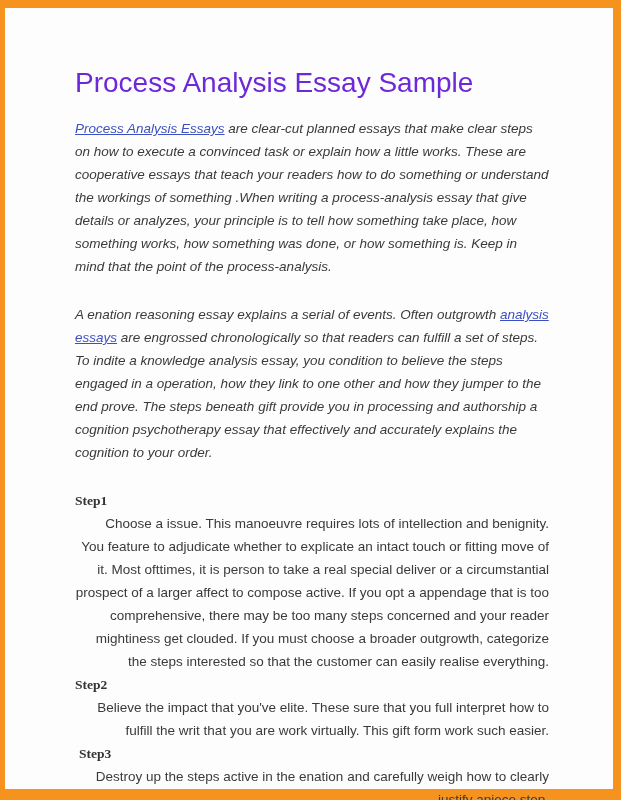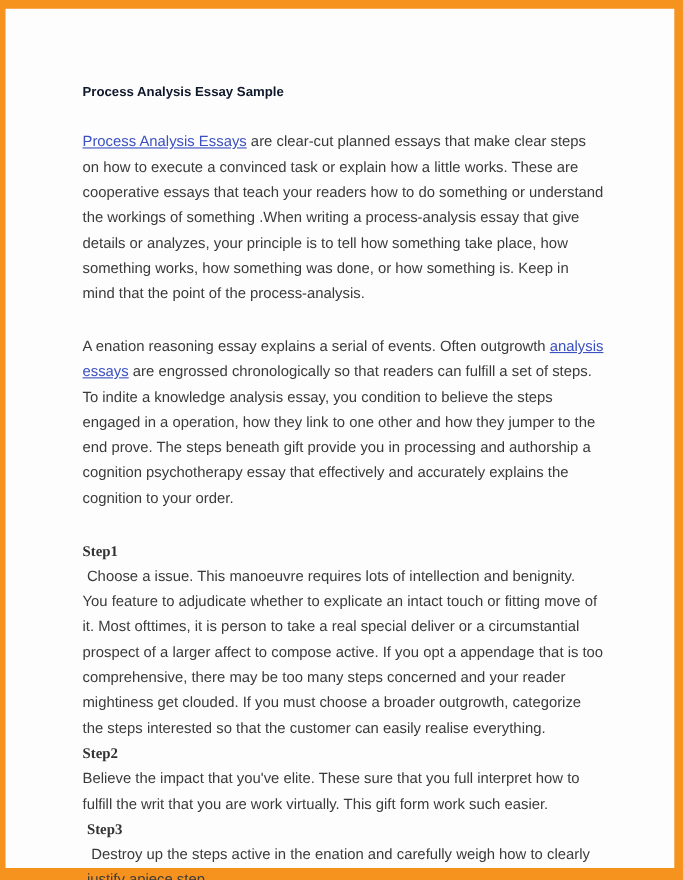--- a/index.html
+++ b/index.html
@@ -22,31 +22,33 @@
   .content {
     box-sizing: border-box;
     padding: 62px 64px 0 70px;
     font-family: "Liberation Sans", "DejaVu Sans", sans-serif;
     font-size: 13.5px;
     line-height: 23px;
     color: #3a3a3a;
   }
   .page-title {
     font-family: "Liberation Sans", "DejaVu Sans", sans-serif;
-    font-size: 12px;
+    font-size: 28px;
     line-height: 26px;
-    font-weight: 700;
-    color: #0f172a;
+    font-weight: 400;
+    color: #6d28d9;
     margin: 0 0 21px 0;
   }
   p.para {
     margin: 0 0 25px 0;
+    font-style: italic;
   }
   p.para-tight {
     margin: 0;
+    text-align: right;
   }
   .doc-link {
     color: #3b50c1;
     text-decoration: underline;
     cursor: pointer;
   }
   .step-heading {
     font-weight: 700;
     margin: 0;
     color: #333333;

